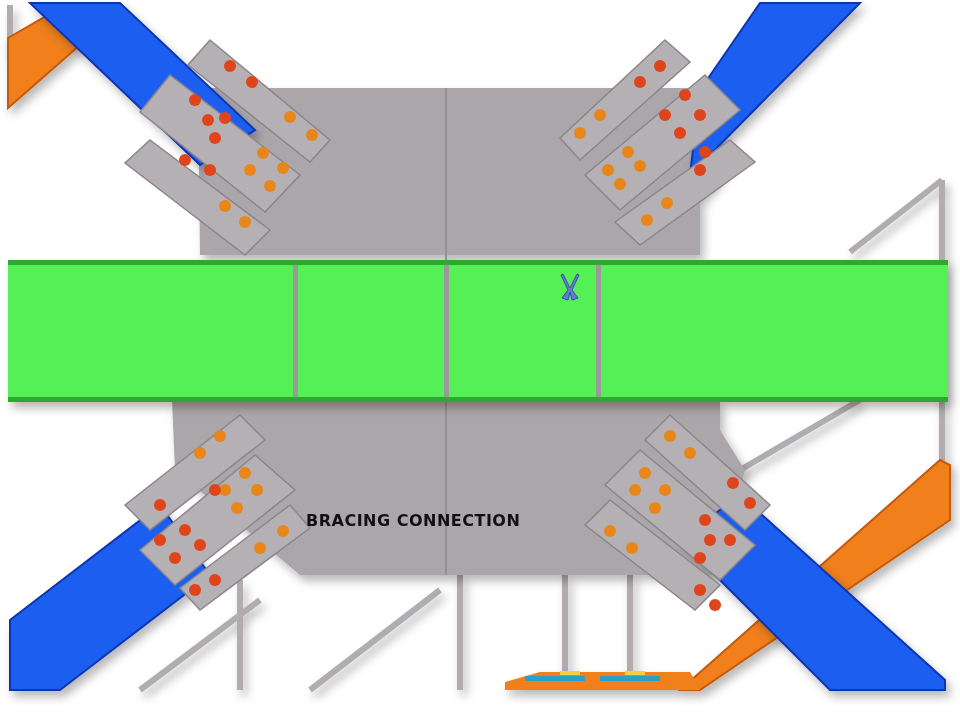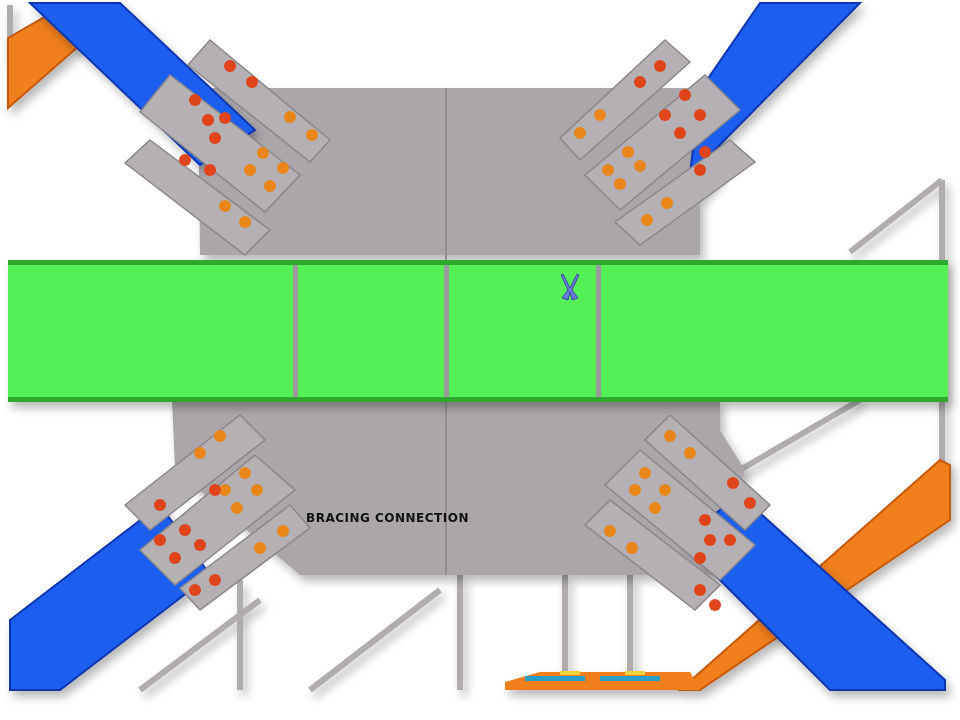--- a/index.html
+++ b/index.html
@@ -1,20 +1,20 @@
 <!DOCTYPE html>
 <html><head>
 <meta charset="utf-8">
 <style>
   html, body { margin:0; padding:0; }
   body { width:960px; height:720px; background:#ffffff; position:relative; overflow:hidden;
          font-family:"DejaVu Sans", sans-serif; }
   #scene { position:absolute; left:0; top:0; }
   .label { position:absolute; left:306px; top:511px; font-family:"DejaVu Sans", sans-serif;
-           font-weight:bold; font-size:12px; color:#111; letter-spacing:0.5px; white-space:nowrap; }
+           font-weight:bold; font-size:16px; color:#111; letter-spacing:0.5px; white-space:nowrap; }
 </style>
 </head>
 <body>
 
 <svg id="scene" width="960" height="720" viewBox="0 0 960 720">
   <defs>
     <filter id="sh" x="-20%" y="-20%" width="140%" height="140%">
       <feDropShadow dx="4" dy="6" stdDeviation="5" flood-color="#000" flood-opacity="0.28"></feDropShadow>
     </filter>
   </defs>

